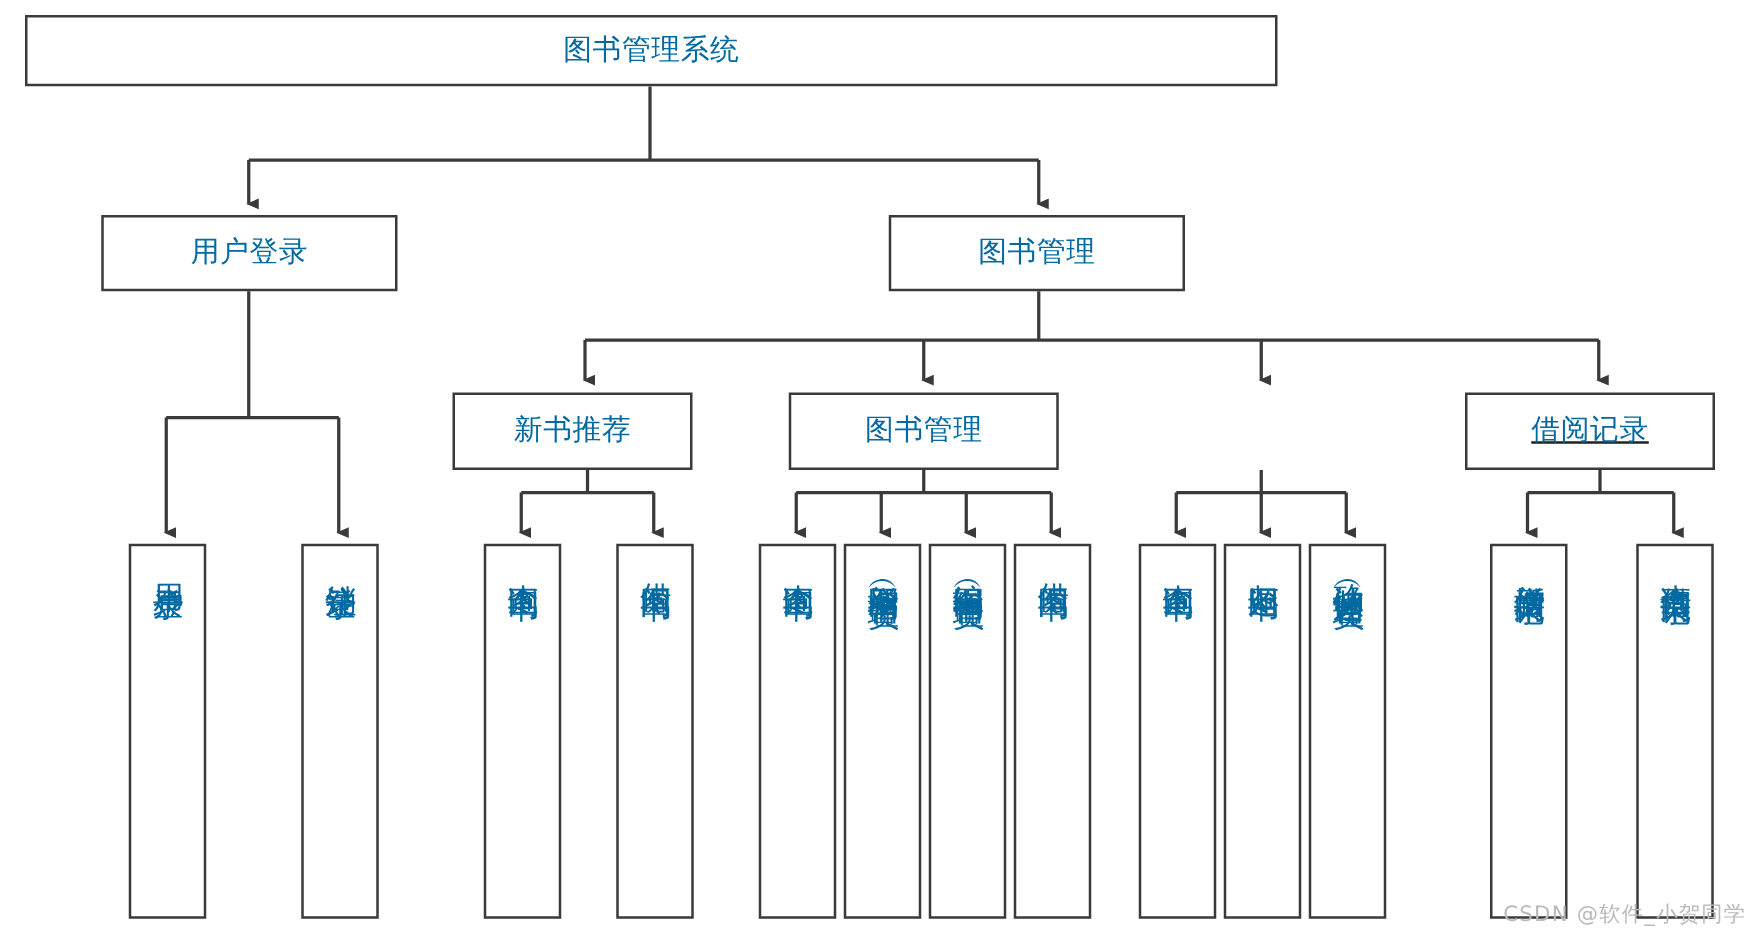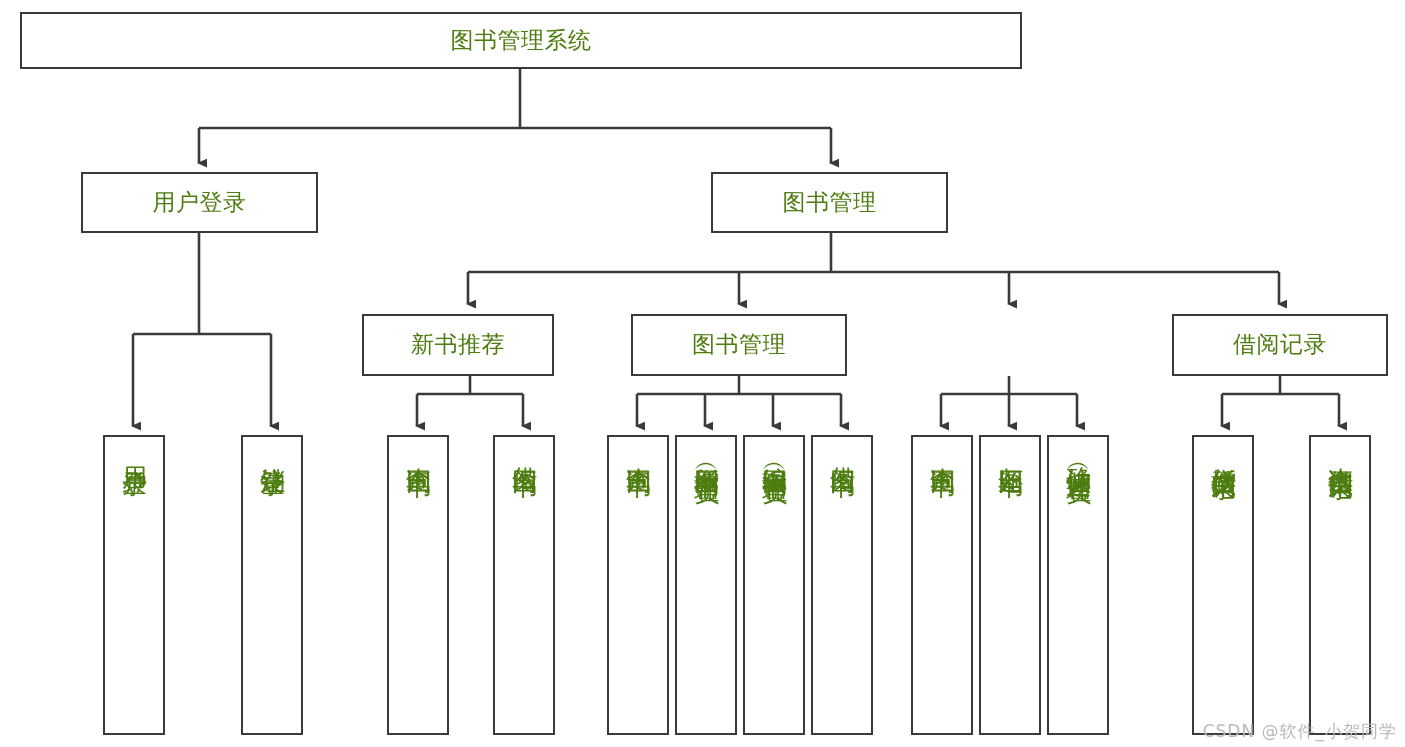--- a/index.html
+++ b/index.html
@@ -33,21 +33,21 @@
     border: 2px solid #3a3a3a;
     display: flex;
     align-items: center;
     justify-content: center;
     color: #222222;
     z-index: 2;
   }
   .node-label {
     display: block;
     text-align: right;
-    color: #4d7c0f;
+    color: #0369a1;
     line-height: 1.18;
     letter-spacing: 0.5px;
   }
   .node.horizontal .node-label {
     font-size: 23px;
     writing-mode: horizontal-tb;
   }
   .node.vertical {
     align-items: flex-start;
     padding-top: 10px;
@@ -137,21 +137,21 @@
   <div class="node horizontal" style="left:711px; top:172px; width:237px; height:61px;">
     <span class="node-label">图书管理</span>
   </div>
 
   <div class="node horizontal" style="left:362px; top:314px; width:192px; height:62px;">
     <span class="node-label">新书推荐</span>
   </div>
   <div class="node horizontal" style="left:631px; top:314px; width:216px; height:62px;">
     <span class="node-label">图书管理</span>
   </div>
-  <div class="node horizontal" style="left:1172px; top:314px; width:216px; height:62px;">
+  <div class="node horizontal" style="left:1172px; top:314px; width:200px; height:62px;text-decoration:underline;">
     <span class="node-label">借阅记录</span>
   </div>
 
   <div class="node vertical" style="left:103px; top:435px; width:62px; height:300px;">
     <span class="node-label">用户登录</span>
   </div>
   <div class="node vertical" style="left:241px; top:435px; width:62px; height:300px;">
     <span class="node-label">注销登录</span>
   </div>
 

